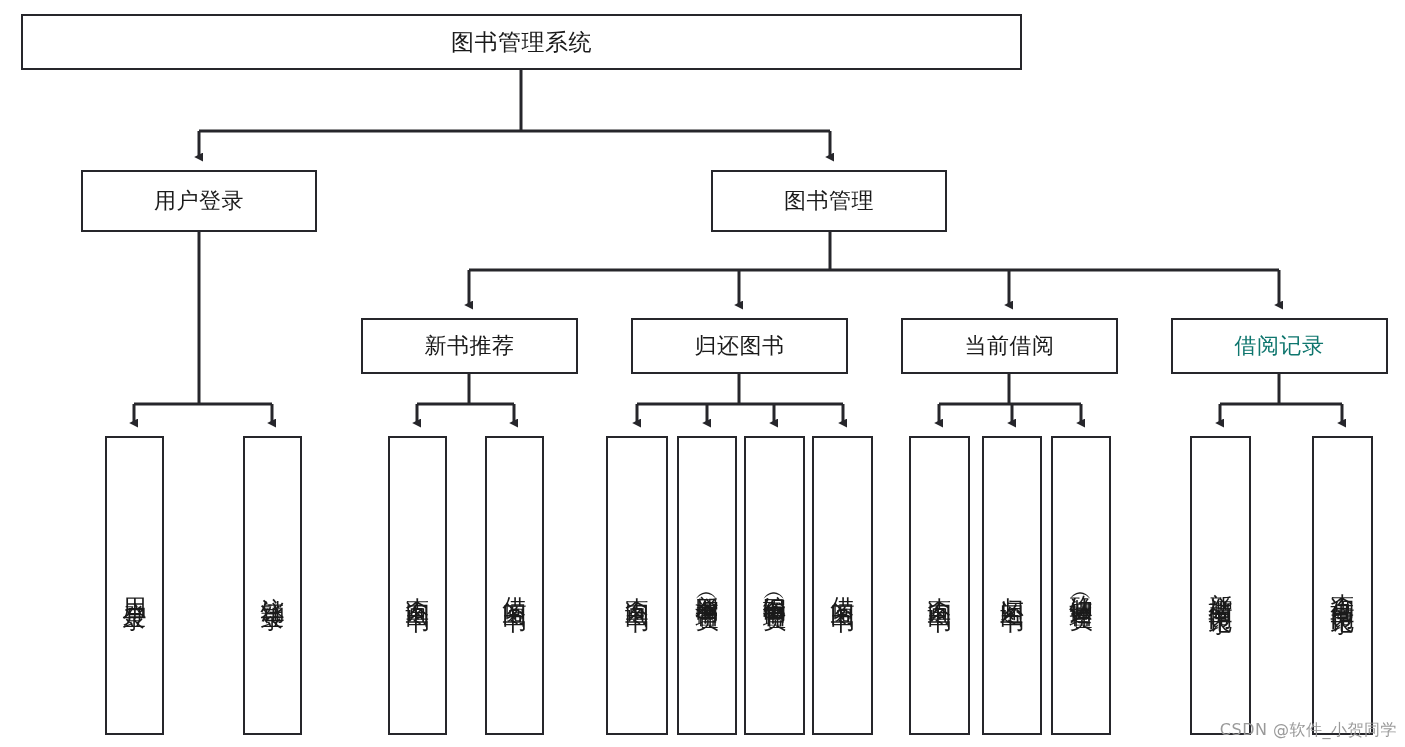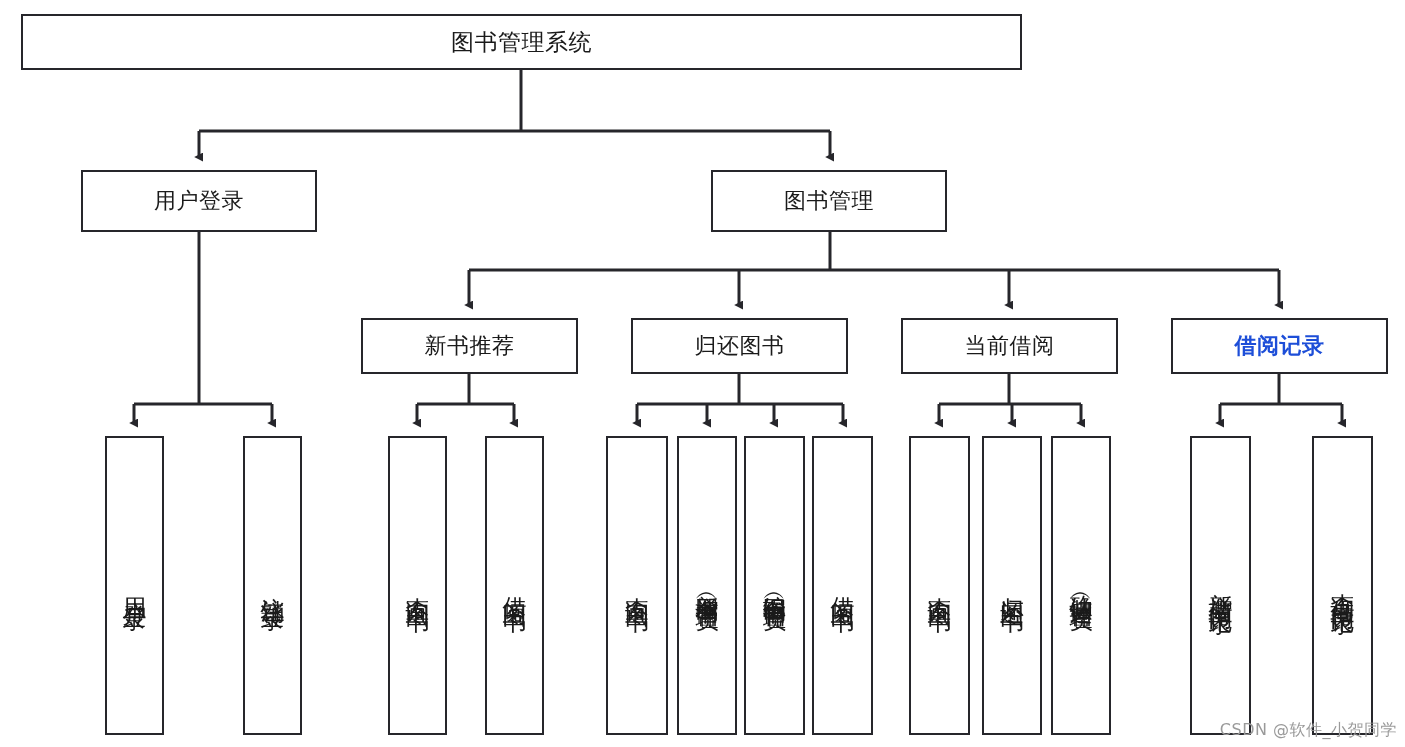--- a/index.html
+++ b/index.html
@@ -141,21 +141,21 @@
 
   <div class="node horiz" id="n-l3-0" style="left: 361px; top: 318px; width: 217px; height: 56px; border-color: rgb(38, 38, 43); color: rgb(26, 26, 26);">
     <span class="lbl">新书推荐</span>
   </div>
   <div class="node horiz" id="n-l3-1" style="left: 631px; top: 318px; width: 217px; height: 56px; border-color: rgb(38, 38, 43); color: rgb(26, 26, 26);">
     <span class="lbl">归还图书</span>
   </div>
   <div class="node horiz" id="n-l3-2" style="left: 901px; top: 318px; width: 217px; height: 56px; border-color: rgb(38, 38, 43); color: rgb(26, 26, 26); font-family: Liberation Serif, serif;">
     <span class="lbl">当前借阅</span>
   </div>
-  <div class="node horiz" id="n-l3-3" style="left: 1171px; top: 318px; width: 217px; height: 56px; border-color: rgb(38, 38, 43); color: #1d4ed8; font-weight: bold;">
+  <div class="node horiz" id="n-l3-3" style="left: 1171px; top: 318px; width: 217px; height: 56px; border-color: rgb(38, 38, 43); color: #0f766e;">
     <span class="lbl">借阅记录</span>
   </div>
 
   <div class="node vert" id="n-leaf-0" style="left: 105px; top: 436px; width: 59px; height: 299px; border-color: rgb(38, 38, 43); color: rgb(26, 26, 26);">
     <span class="lbl">用户登录</span>
   </div>
   <div class="node vert" id="n-leaf-1" style="left: 243px; top: 436px; width: 59px; height: 299px; border-color: rgb(38, 38, 43); color: rgb(26, 26, 26);">
     <span class="lbl">注销登录</span>
   </div>
   <div class="node vert" id="n-leaf-2" style="left: 388px; top: 436px; width: 59px; height: 299px; border-color: rgb(38, 38, 43); color: rgb(26, 26, 26);">

